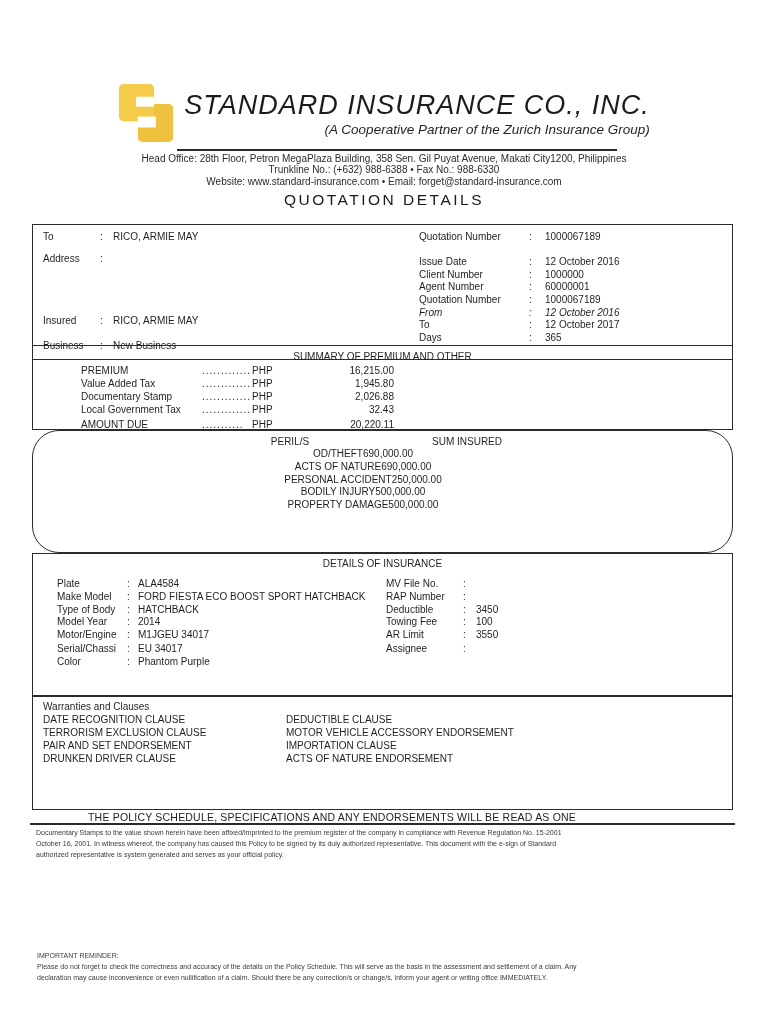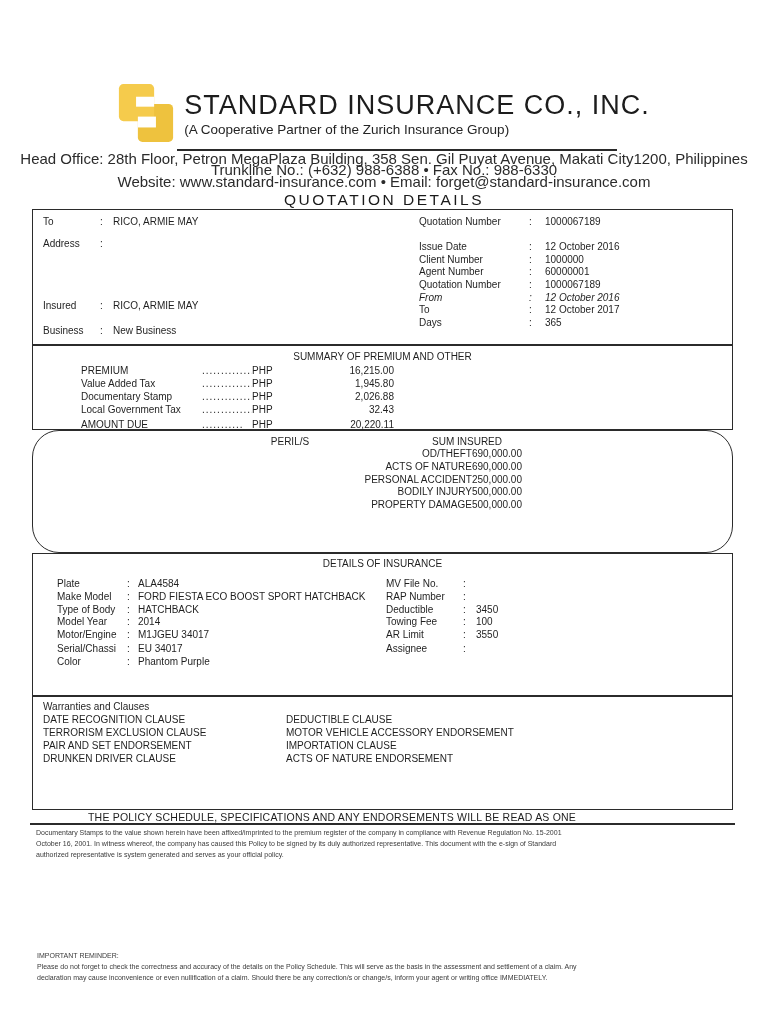--- a/index.html
+++ b/index.html
@@ -3,30 +3,30 @@
 <meta charset="utf-8">
 <style>
   * { margin:0; padding:0; box-sizing:border-box; }
   html,body { background:#ffffff; }
   body { font-family:"Liberation Sans", sans-serif; color:#1f1f1f; }
   .page { position:relative; width:768px; height:1024px; background:#ffffff; overflow:hidden; }
 
   
   .header-top { position:absolute; top:84px; left:0; width:100%; display:flex; justify-content:center; align-items:center; gap:10px; }
   .logo { width:56px; height:58px; flex:0 0 auto; }
-  .brand-block { text-align:left; }
+  .brand-block { text-align:right;font-style:italic; }
   .company-name { font-size:27px; letter-spacing:1px; color:#1c1c1c; white-space:nowrap; }
   .tagline { font-size:13.5px; color:#242424; margin-top:1px; white-space:nowrap; }
   .header-divider { position:absolute; top:149px; left:177px; width:440px; height:2px; background:#2a2a2a; }
-  .addr-block { position:absolute; top:153px; left:0; width:100%; text-align:center; font-size:15px; line-height:11.3px; color:#2b2b2b; }
+  .addr-block { position:absolute; top:153px; left:0; width:100%; text-align:center; font-size:10px; line-height:11.3px; color:#2b2b2b; }
   .page-title { position:absolute; top:191px; left:0; width:100%; text-align:center; font-size:15.5px; letter-spacing:2.5px; color:#1a1a1a; }
 
   
   .box { position:absolute; left:32px; width:701px; border:1.5px solid #2b2b2b; background:transparent; }
-  .box1 { top:209px; height:136px;padding-left:40px; }
+  .box1 { top:224px; height:136px;padding-left:40px; }
   .box2 { top:345px; height:85px; }
   .box3 { top:430px; height:123px;border-radius:27px; }
   .box4 { top:553px; height:143px; }
   .box5 { top:696px; height:114px; }
 
   .frow { position:absolute; font-size:10px; white-space:nowrap; }
   .flabel { display:inline-block; }
   .fcolon { display:inline-block; }
   .fvalue { display:inline-block; }
 
@@ -42,21 +42,21 @@
   .box2 .box-title { top:5px; }
   .sumrow { position:absolute; left:48px; font-size:10px; white-space:nowrap; display:flex; }
   .sumrow .sl { width:121px; } .sumrow .sd { width:50px; overflow:hidden; letter-spacing:1px; }
   .sumrow .sc { width:42px; } .sumrow .sa { width:100px; text-align:right; }
   .sumrow.r0 { top:19px;justify-content:center; } .sumrow.r1 { top:32px; } .sumrow.r2 { top:45px; }
   .sumrow.r3 { top:58px; } .sumrow.r4 { top:73px; }
 
   
   .perhead { position:absolute; top:5px; font-size:10px; text-align:center; }
   .ph1 { left:171px; width:172px; } .ph2 { left:354px; width:160px; }
-  .perrow { position:absolute; left:171px; width:318px; display:flex; justify-content:flex-end; font-size:10px; white-space:nowrap; }
+  .perrow { position:absolute; left:171px; width:318px; display:flex; justify-content:center; font-size:10px; white-space:nowrap; }
   .perrow.r0 { top:17px; } .perrow.r1 { top:30px; } .perrow.r2 { top:43px; }
   .perrow.r3 { top:55px; } .perrow.r4 { top:68px; }
 
   
   .box4 .box-title { top:4px; }
   .b4l { left:24px; } .b4l .flabel { width:70px; } .b4l .fcolon { width:11px; }
   .b4l.r0 { top:24px; } .b4l.r1 { top:37px; } .b4l.r2 { top:50px; } .b4l.r3 { top:62px; }
   .b4l.r4 { top:75px; } .b4l.r5 { top:89px; } .b4l.r6 { top:102px; }
   .b4r { left:353px; } .b4r .flabel { width:77px; } .b4r .fcolon { width:13px; }
   .b4r.r0 { top:24px; } .b4r.r1 { top:37px; } .b4r.r2 { top:50px; } .b4r.r3 { top:62px; }

